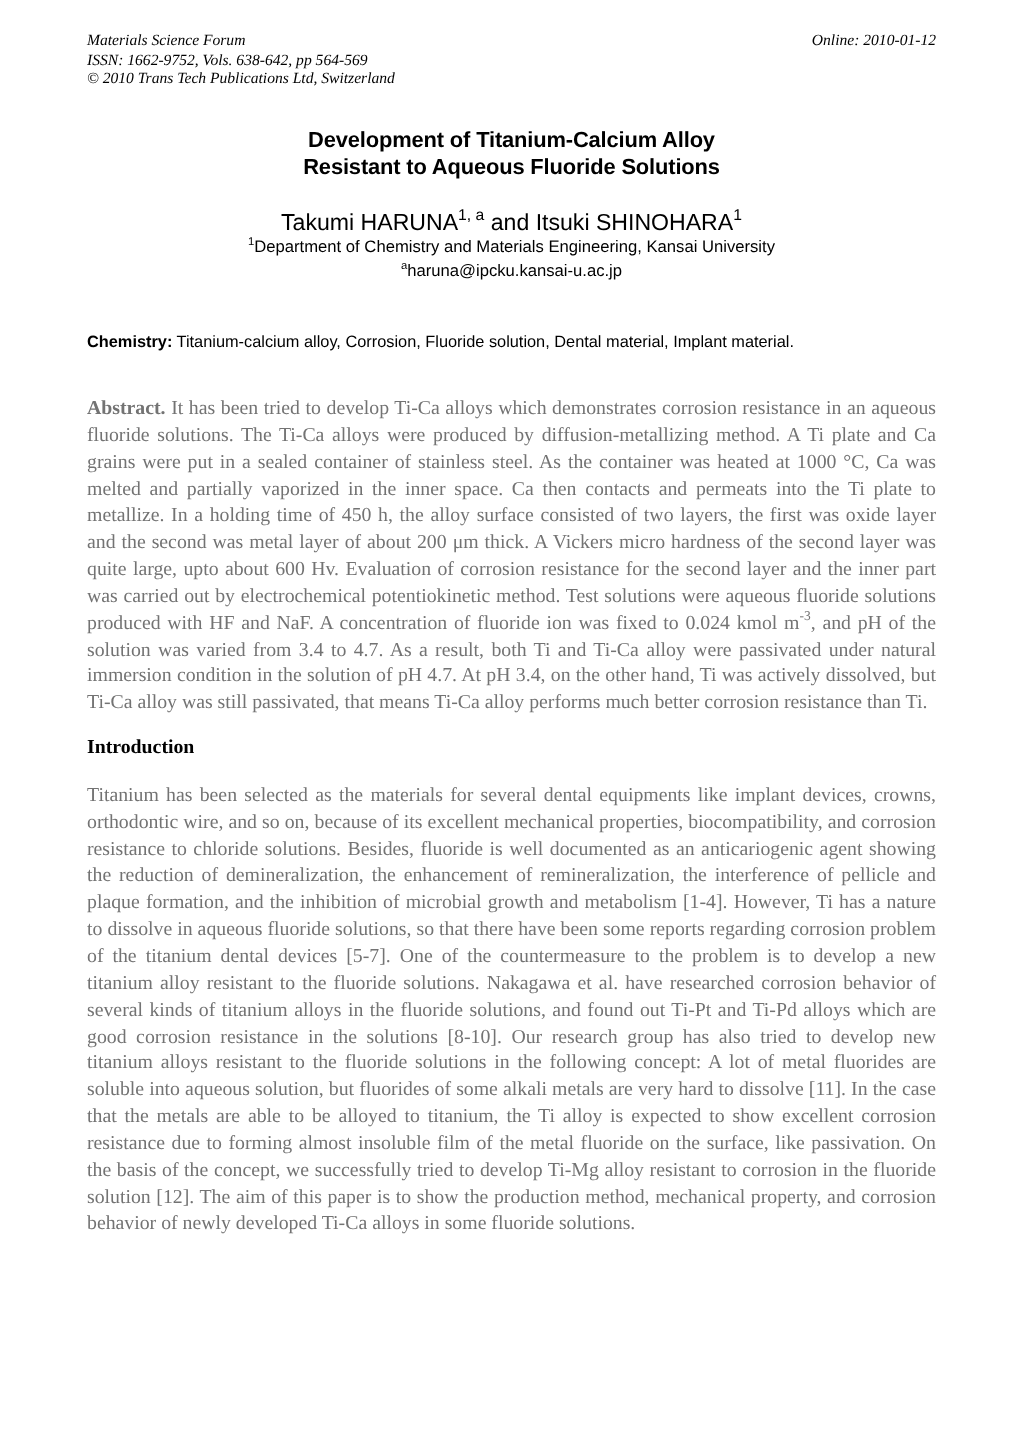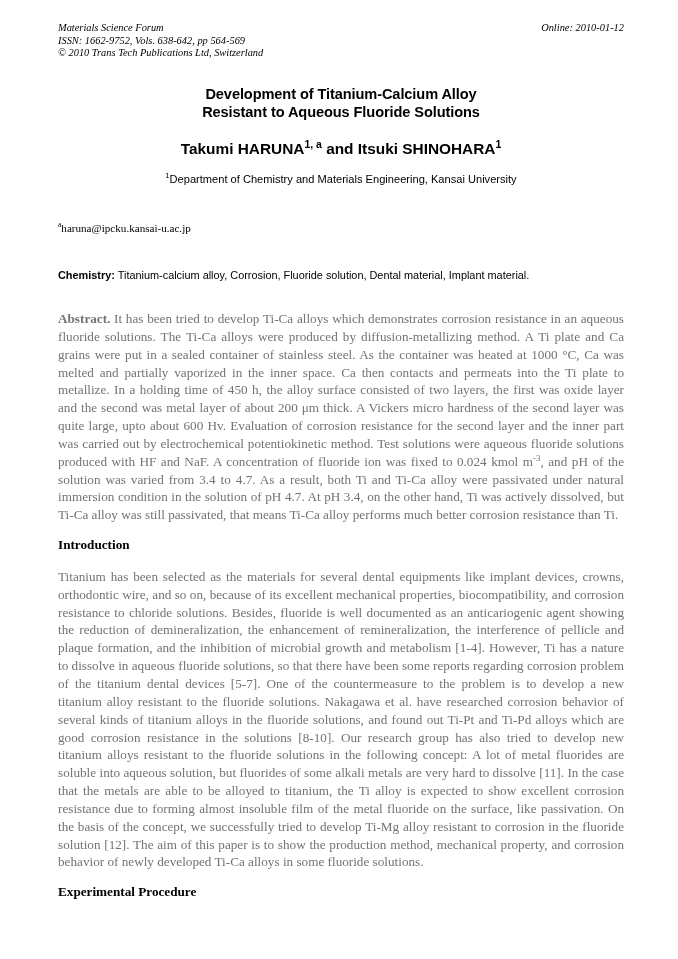--- a/index.html
+++ b/index.html
@@ -58,41 +58,41 @@
   }
   .doc-title .t-line { display: block; }
 
   
   .authors {
     text-align: center;
     font-family: "Liberation Sans", "DejaVu Sans", sans-serif;
     font-size: 15.4px;
     line-height: 19px;
     margin-top: 17px;
-    font-weight: bold;
+    font-weight: normal;
   }
   .affil {
     text-align: center;
     font-family: "Liberation Sans", "DejaVu Sans", sans-serif;
     font-size: 11.1px;
     line-height: 15px;
-    margin-top: 14px;
   }
   .address {
     text-align: center;
     font-family: "Liberation Sans", "DejaVu Sans", sans-serif;
     font-size: 11.1px;
     line-height: 15px;
     margin-top: 17px;
   }
   .email {
-    font-family: Liberation Serif, serif;
+    text-align: center;
+    font-family: Liberation Sans, sans-serif;
     font-size: 11.1px;
     line-height: 15px;
-    margin-top: 34px;
+    margin-top: 1px;
   }
   sup {
     font-size: 0.68em;
     vertical-align: super;
     line-height: 0;
   }
 
   
   .keywords {
     font-family: "Liberation Sans", "DejaVu Sans", sans-serif;
@@ -166,16 +166,15 @@
       <span class="kw-label">Chemistry:</span><span> Titanium-calcium alloy, Corrosion, Fluoride solution, Dental material, Implant material.</span>
     </div>
 
     <div class="para abstract">
       <span class="ab-label">Abstract.</span><span>  It has been tried to develop Ti-Ca alloys which demonstrates corrosion resistance in an aqueous fluoride solutions.  The Ti-Ca alloys were produced by diffusion-metallizing method.  A Ti plate and Ca grains were put in a sealed container of stainless steel.  As the container was heated at 1000 </span><span class="nowrap">°C</span><span>, Ca was melted and partially vaporized in the inner space.  Ca then contacts and permeats into the Ti plate to metallize.  In a holding time of 450 h, the alloy surface consisted of two layers, the first was oxide layer and the second was metal layer of about 200 </span><span>μm</span><span> thick.  A Vickers micro hardness of the second layer was quite large, upto about 600 Hv.  Evaluation of corrosion resistance for the second layer and the inner part was carried out by electrochemical potentiokinetic method.  Test solutions were aqueous fluoride solutions produced with HF and NaF.  A concentration of fluoride ion was fixed to 0.024 kmol m</span><sup>-3</sup><span>, and pH of the solution was varied from 3.4 to 4.7.  As a result, both Ti and Ti-Ca alloy were passivated under natural immersion condition in the solution of pH 4.7.  At pH 3.4, on the other hand, Ti was actively dissolved, but Ti-Ca alloy was still passivated, that means Ti-Ca alloy performs much better corrosion resistance than Ti.</span>
     </div>
 
     <div class="sec-head">Introduction</div>
     <div class="para sec-body">Titanium has been selected as the materials for several dental equipments like implant devices, crowns, orthodontic wire, and so on, because of its excellent mechanical properties, biocompatibility, and corrosion resistance to chloride solutions.  Besides, fluoride is well documented as an anticariogenic agent showing the reduction of demineralization, the enhancement of remineralization, the interference of pellicle and plaque formation, and the inhibition of microbial growth and metabolism [1-4].  However, Ti has a nature to dissolve in aqueous fluoride solutions, so that there have been some reports regarding corrosion problem of the titanium dental devices [5-7].  One of the countermeasure to the problem is to develop a new titanium alloy resistant to the fluoride solutions. Nakagawa et al. have researched corrosion behavior of several kinds of titanium alloys in the fluoride solutions, and found out Ti-Pt and Ti-Pd alloys which are good corrosion resistance in the solutions [8-10].  Our research group has also tried to develop new titanium alloys resistant to the fluoride solutions in the following concept:  A lot of metal fluorides are soluble into aqueous solution, but fluorides of some alkali metals are very hard to dissolve [11].  In the case that the metals are able to be alloyed to titanium, the Ti alloy is expected to show excellent corrosion resistance due to forming almost insoluble film of the metal fluoride on the surface, like passivation.  On the basis of the concept, we successfully tried to develop Ti-Mg alloy resistant to corrosion in the fluoride solution [12].  The aim of this paper is to show the production method, mechanical property, and corrosion behavior of newly developed Ti-Ca alloys in some fluoride solutions.</div>
 
-    <div class="sec-head">Experimental Procedure</div>
 
   </div>
 </div>
 
 </body></html>

